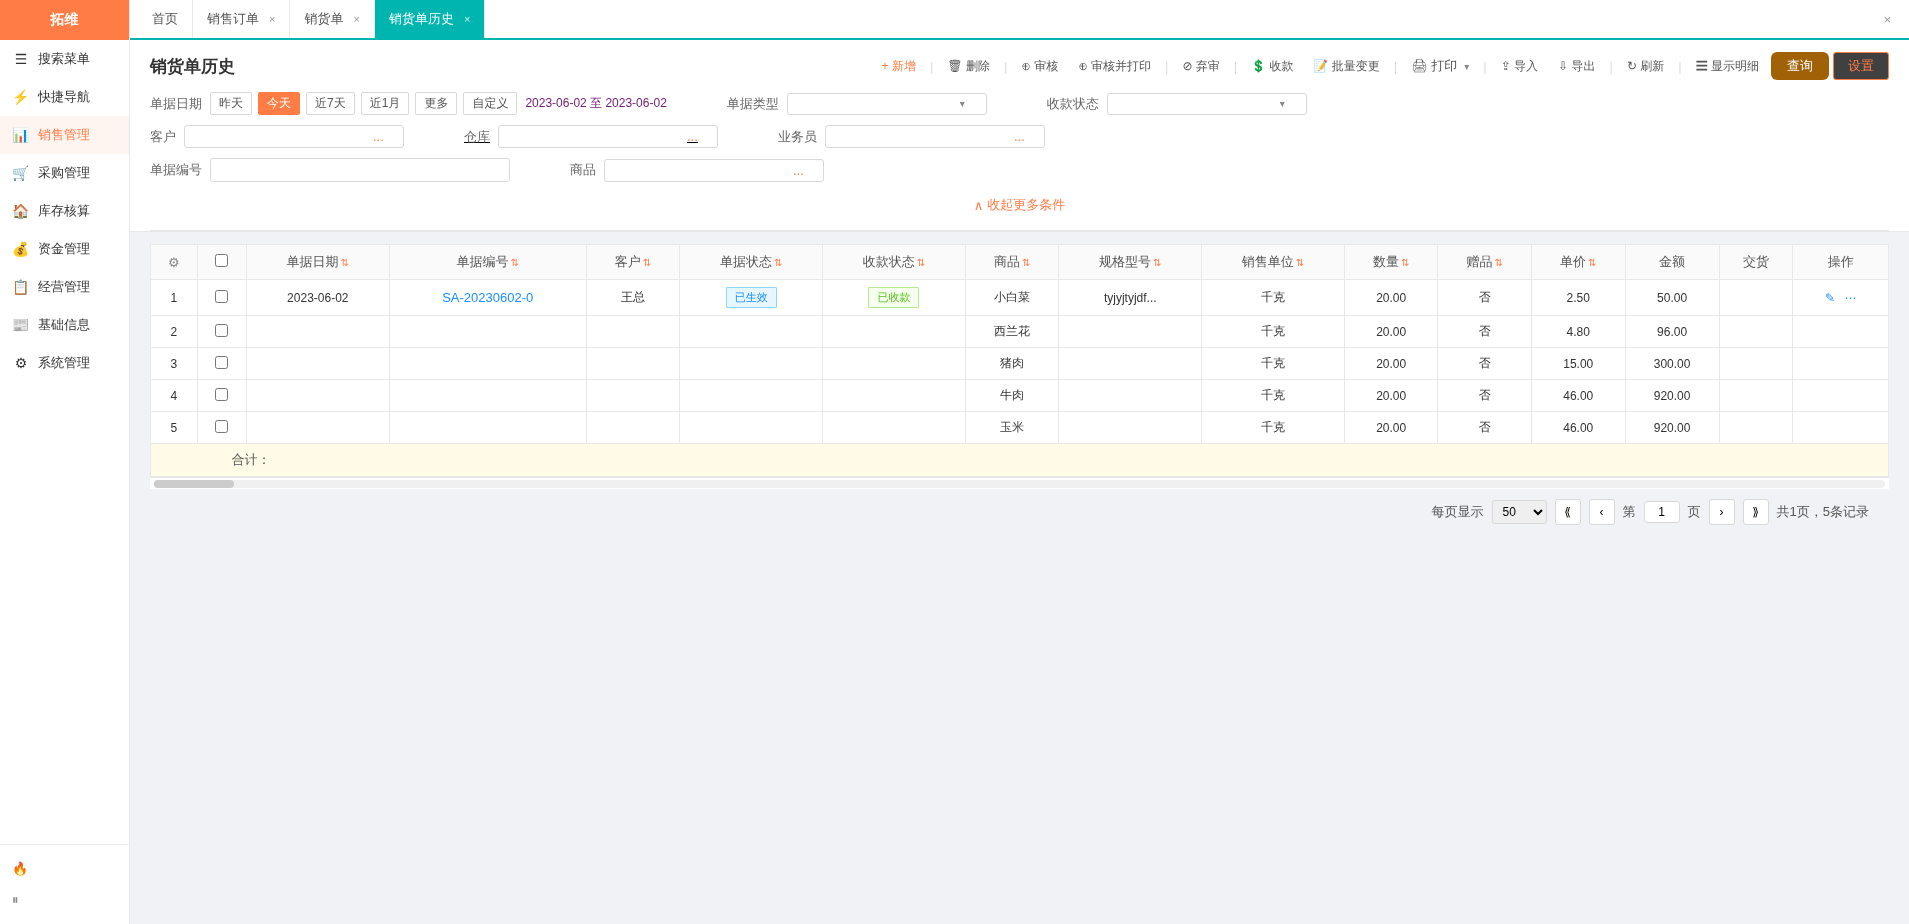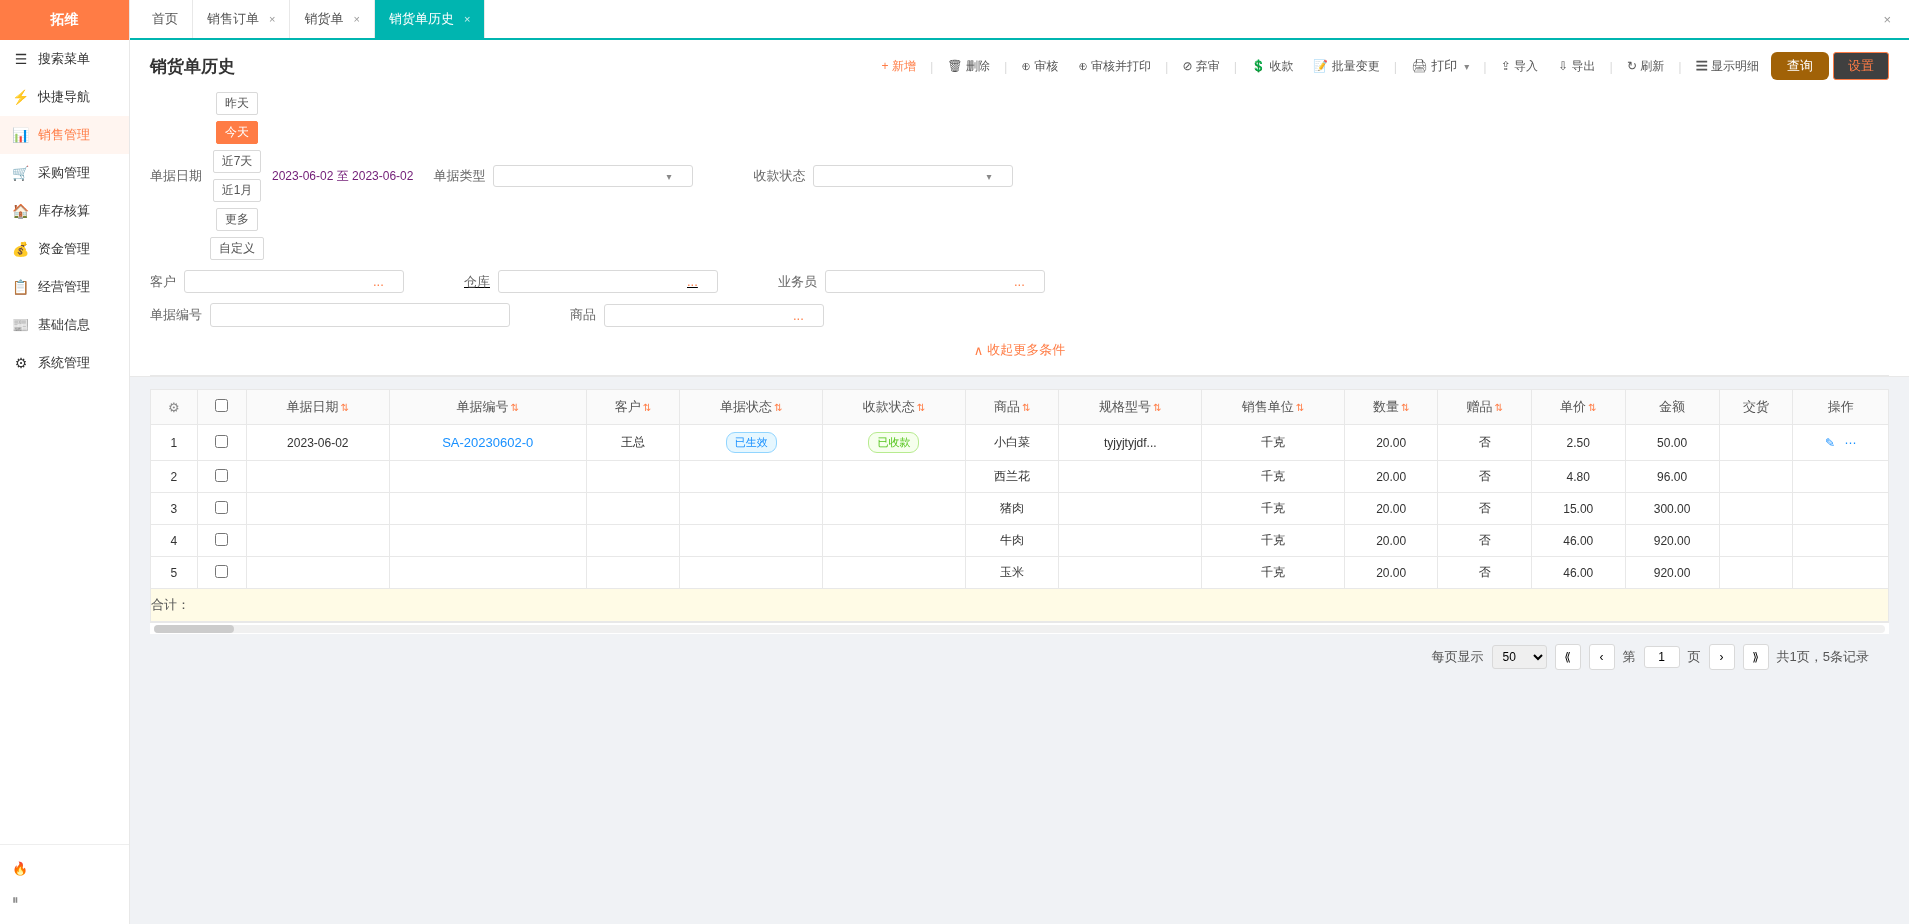--- a/index.html
+++ b/index.html
@@ -185,21 +185,20 @@
       padding: 4px 8px;
       font-size: 12px;
       color: #333;
       background: #fff;
       width: 180px;
     }
     .date-filter {
       display: flex;
       align-items: center;
       gap: 6px;
-      flex-direction: column;
     }
     .date-btn {
       padding: 2px 8px;
       border: 1px solid #d9d9d9;
       background: #fff;
       cursor: pointer;
       font-size: 12px;
       border-radius: 2px;
       color: #555;
     }
@@ -257,21 +256,21 @@
       border: 1px solid #e8e8e8;
       padding: 7px 6px;
       text-align: center;
       color: #333;
       font-size: 12px;
     }
     .sort-icon { color: #ff7c45; font-size: 10px; margin-left: 2px; }
     .status-badge {
       display: inline-block;
       padding: 2px 8px;
-      border-radius: 9px;
+      border-radius: 1px;
       font-size: 11px;
     }
     .status-effective { background: #e6f7ff; color: #1890ff; border: 1px solid #91d5ff; }
     .status-received { background: #f6ffed; color: #52c41a; border: 1px solid #b7eb8f; }
     .link-text { color: #1890ff; text-decoration: none; cursor: pointer; }
     .gear-icon { cursor: pointer; color: #888; }
     .action-btn {
       color: #1890ff;
       cursor: pointer;
       font-size: 12px;
@@ -284,21 +283,21 @@
     .table-footer {
       background: #fffbe6;
       border: 1px solid #e8e8e8;
       border-top: none;
       padding: 7px 0;
       display: flex;
       align-items: center;
     }
     .footer-label {
       width: 200px;
-      text-align: left;
+      text-align: center;
       color: #555;
       font-size: 13px;
       flex-shrink: 0;
     }
     .footer-values {
       flex: 1;
       display: flex;
       justify-content: flex-end;
       padding-right: 20px;
       gap: 200px;
@@ -482,21 +481,21 @@
             <div class="date-filter">
               <button class="date-btn">昨天</button>
               <button class="date-btn active">今天</button>
               <button class="date-btn">近7天</button>
               <button class="date-btn">近1月</button>
               <button class="date-btn">更多</button>
               <button class="date-btn">自定义</button>
             </div>
             <span class="date-range">2023-06-02 至 2023-06-02</span>
           </div>
-          <div class="filter-item" style="">
+          <div class="filter-item" style="margin-left:40px;">
             <span class="filter-label">单据类型</span>
             <div style="display:flex;align-items:center;border:1px solid #d9d9d9;border-radius:3px;padding:3px 8px;min-width:200px;background:#fff;">
               <input class="filter-input" style="border: none; padding: 0px; width: 160px;" value="">
               <span class="dropdown-arrow">▾</span>
             </div>
           </div>
           <div class="filter-item" style="margin-left:40px;">
             <span class="filter-label">收款状态</span>
             <div style="display:flex;align-items:center;border:1px solid #d9d9d9;border-radius:3px;padding:3px 8px;min-width:200px;background:#fff;">
               <input class="filter-input" style="border: none; padding: 0px; width: 160px;" value="">

